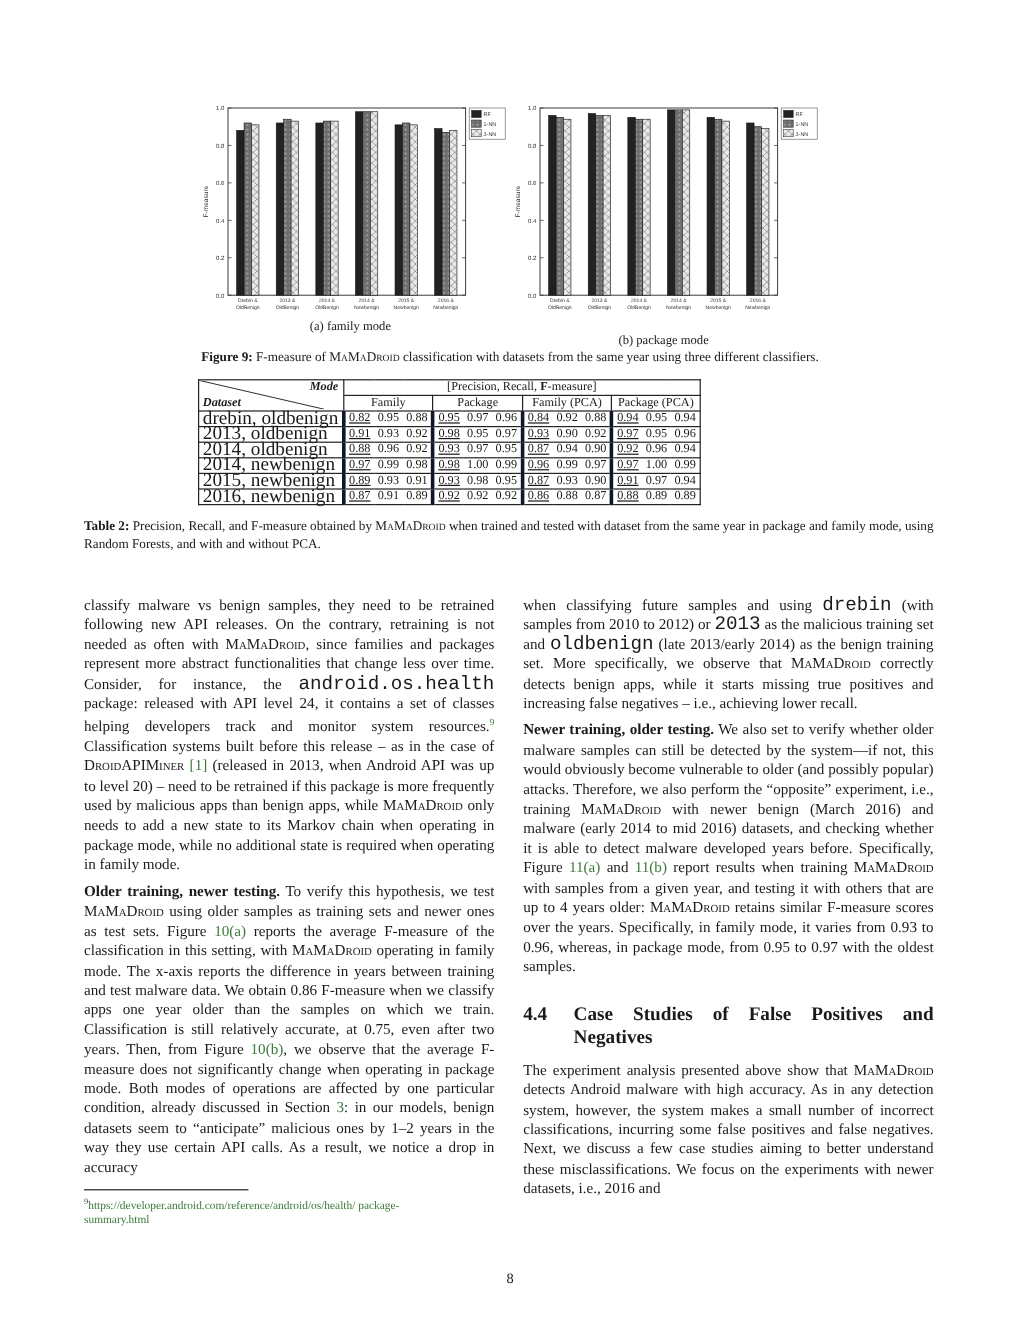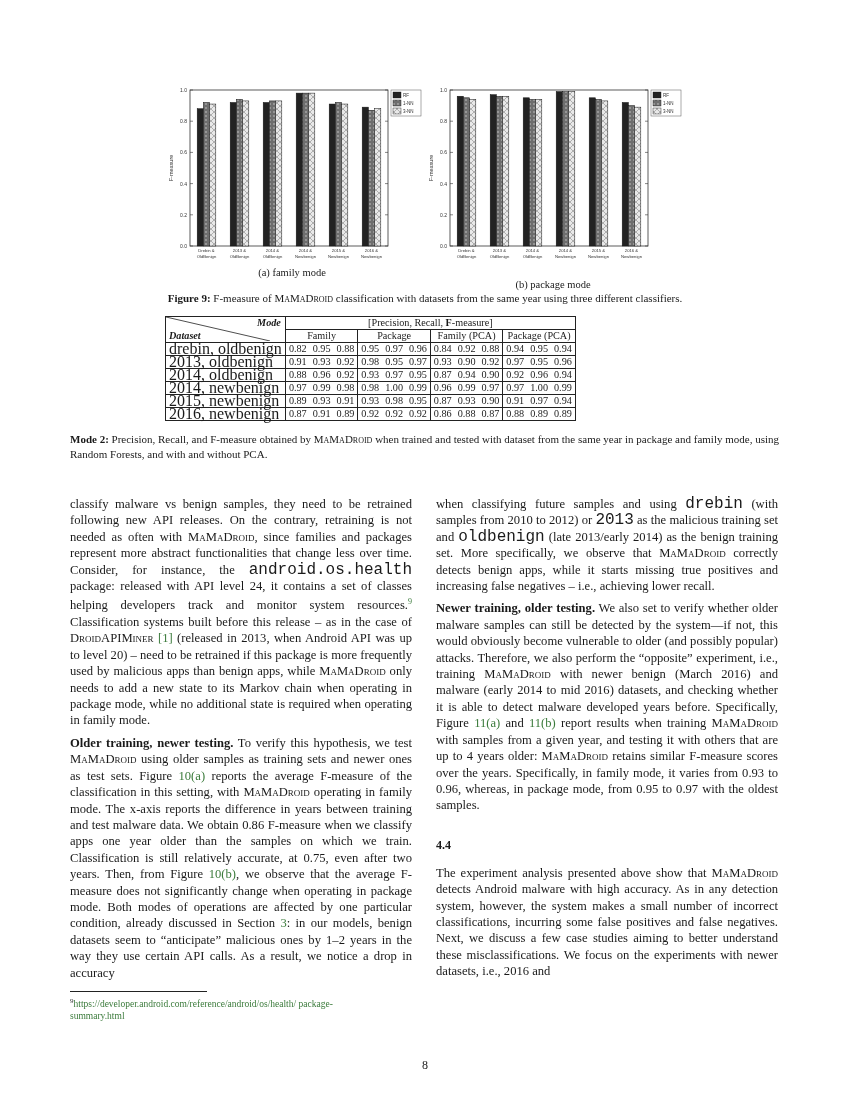--- a/index.html
+++ b/index.html
@@ -9,30 +9,30 @@
   svg text { font-family:"Liberation Sans", sans-serif; }
   .subcap { font-size:10.5px; text-align:center; width:270px; }
   .figcap { font-size:11px; text-align:center; width:730px; left:60px; top:292px; }
   .sc { font-variant:small-caps; }
   .cap-label { font-weight:bold;margin-top:32px; }
   table.res { position:absolute; left:165px; top:316px; border-collapse:collapse;
               font-size:10.2px; line-height:12px; }
   table.res td { border:1px solid #222; padding:0 3px; white-space:nowrap; }
   table.res td.num { border-left:none; border-right:none; text-align:left; }
   table.res td.num.last { border-right:1px solid #222; text-align:right; }
-  table.res td.num.first { border-left:1px solid #0f172a; }
+  table.res td.num.first { border-left:3px solid #0f172a;text-decoration:underline; }
   table.res td.mid { text-align:center; }
   table.res td.ds { font-family:Liberation Serif, serif; font-size:16px; }
   table.res td.hdr-corner { position:relative; height:24px; padding:0;font-style:italic; }
   .tabcap { left:70px; top:432px; width:710px; font-size:11px; line-height:15px; }
   .col { font-size:12.6px; line-height:16.4px; text-align:justify; width:342px; }
   .col p { margin:0 0 6px 0; }
   .mono { font-family:"Liberation Mono", monospace; font-size:16px; }
   .link { color:#3a7a3a; }
-  .sec { font-size:12px; font-weight:bold; line-height:19px; }
+  .sec { font-size:16px; font-weight:bold; line-height:19px; }
   .fn { font-size:9.5px; line-height:12px; color:#333; }
   .pagenum { left:415px; top:1058px; font-size:12px; width:20px; text-align:center; }
 </style>
 </head>
 <body>
 
 <svg class="abs" id="chart-a" style="left:160px;top:82px" width="270" height="185">
     <defs>
       <pattern id="dots0" width="4" height="4" patternUnits="userSpaceOnUse">
         <rect width="4" height="4" fill="#6e6e6e"></rect>
@@ -282,31 +282,32 @@
         <td class="num first">0.86</td>
         <td class="num" style="text-align: center;">0.88</td>
         <td class="num last">0.87</td>
         <td class="num first">0.88</td>
         <td class="num" style="text-align: center;">0.89</td>
         <td class="num last">0.89</td>
       </tr>
     </tbody>
 </table>
 
-<div class="abs tabcap"><span class="cap-label">Mode 2:</span><span> Precision, Recall, and F-measure obtained by </span><span class="sc">MaMaDroid</span><span> when trained and tested with dataset from the same year in package and family mode, using Random Forests, and with and without PCA.</span></div>
+<div class="abs tabcap"><span class="cap-label">Table 2:</span><span> Precision, Recall, and F-measure obtained by </span><span class="sc">MaMaDroid</span><span> when trained and tested with dataset from the same year in package and family mode, using Random Forests, and with and without PCA.</span></div>
 
 <div class="abs col" style="left:70px;top:496px">
   <p><span>classify malware vs benign samples, they need to be retrained following new API releases. On the contrary, retraining is not needed as often with </span><span class="sc">MaMaDroid</span><span>, since families and packages represent more abstract functionalities that change less over time. Consider, for instance, the </span><span class="mono">android.os.health</span><span> package: released with API level 24, it contains a set of classes helping developers track and monitor system resources.</span><sup class="link" style="font-size:8px">9</sup><span> Classification systems built before this release – as in the case of </span><span class="sc">DroidAPIMiner</span> <span class="link">[1]</span><span> (released in 2013, when Android API was up to level 20) – need to be retrained if this package is more frequently used by malicious apps than benign apps, while </span><span class="sc">MaMaDroid</span><span> only needs to add a new state to its Markov chain when operating in package mode, while no additional state is required when operating in family mode.</span></p>
   <p><b>Older training, newer testing.</b><span> To verify this hypothesis, we test </span><span class="sc">MaMaDroid</span><span> using older samples as training sets and newer ones as test sets. Figure </span><span class="link">10(a)</span><span> reports the average F-measure of the classification in this setting, with </span><span class="sc">MaMaDroid</span><span> operating in family mode. The x-axis reports the difference in years between training and test malware data. We obtain 0.86 F-measure when we classify apps one year older than the samples on which we train. Classification is still relatively accurate, at 0.75, even after two years. Then, from Figure </span><span class="link">10(b)</span><span>, we observe that the average F-measure does not significantly change when operating in package mode. Both modes of operations are affected by one particular condition, already discussed in Section </span><span class="link">3</span><span>: in our models, benign datasets seem to “anticipate” malicious ones by 1–2 years in the way they use certain API calls. As a result, we notice a drop in accuracy</span></p>
 </div>
 <div class="abs" style="left:70px;top:991px;width:137px;border-top:1px solid #222"></div>
 <div class="abs fn" style="left:70px;top:995px;width:300px"><sup style="font-size:7px">9</sup><span class="link">https://developer.android.com/reference/android/os/health/ package-summary.html</span></div>
 
 <div class="abs col" style="left:436px;top:496px">
   <p><span>when classifying future samples and using </span><span class="mono">drebin</span><span> (with samples from 2010 to 2012) or </span><span class="mono">2013</span><span> as the malicious training set and </span><span class="mono">oldbenign</span><span> (late 2013/early 2014) as the benign training set. More specifically, we observe that </span><span class="sc">MaMaDroid</span><span> correctly detects benign apps, while it starts missing true positives and increasing false negatives – i.e., achieving lower recall.</span></p>
   <p><b>Newer training, older testing.</b><span> We also set to verify whether older malware samples can still be detected by the system—if not, this would obviously become vulnerable to older (and possibly popular) attacks. Therefore, we also perform the “opposite” experiment, i.e., training </span><span class="sc">MaMaDroid</span><span> with newer benign (March 2016) and malware (early 2014 to mid 2016) datasets, and checking whether it is able to detect malware developed years before. Specifically, Figure </span><span class="link">11(a)</span><span> and </span><span class="link">11(b)</span><span> report results when training </span><span class="sc">MaMaDroid</span><span> with samples from a given year, and testing it with others that are up to 4 years older: </span><span class="sc">MaMaDroid</span><span> retains similar F-measure scores over the years. Specifically, in family mode, it varies from 0.93 to 0.96, whereas, in package mode, from 0.95 to 0.97 with the oldest samples.</span></p>
   <div class="sec" style="display:flex;margin-top:22px;margin-bottom:10px">
       <span style="width:42px;flex:none">4.4</span>
+      <span>Case Studies of False Positives and Negatives</span>
     </div>
   <p><span>The experiment analysis presented above show that </span><span class="sc">MaMaDroid</span><span> detects Android malware with high accuracy. As in any detection system, however, the system makes a small number of incorrect classifications, incurring some false positives and false negatives. Next, we discuss a few case studies aiming to better understand these misclassifications. We focus on the experiments with newer datasets, i.e., 2016 and</span></p>
 </div>
 
 <div class="abs pagenum">8</div>
 
 </body></html>

